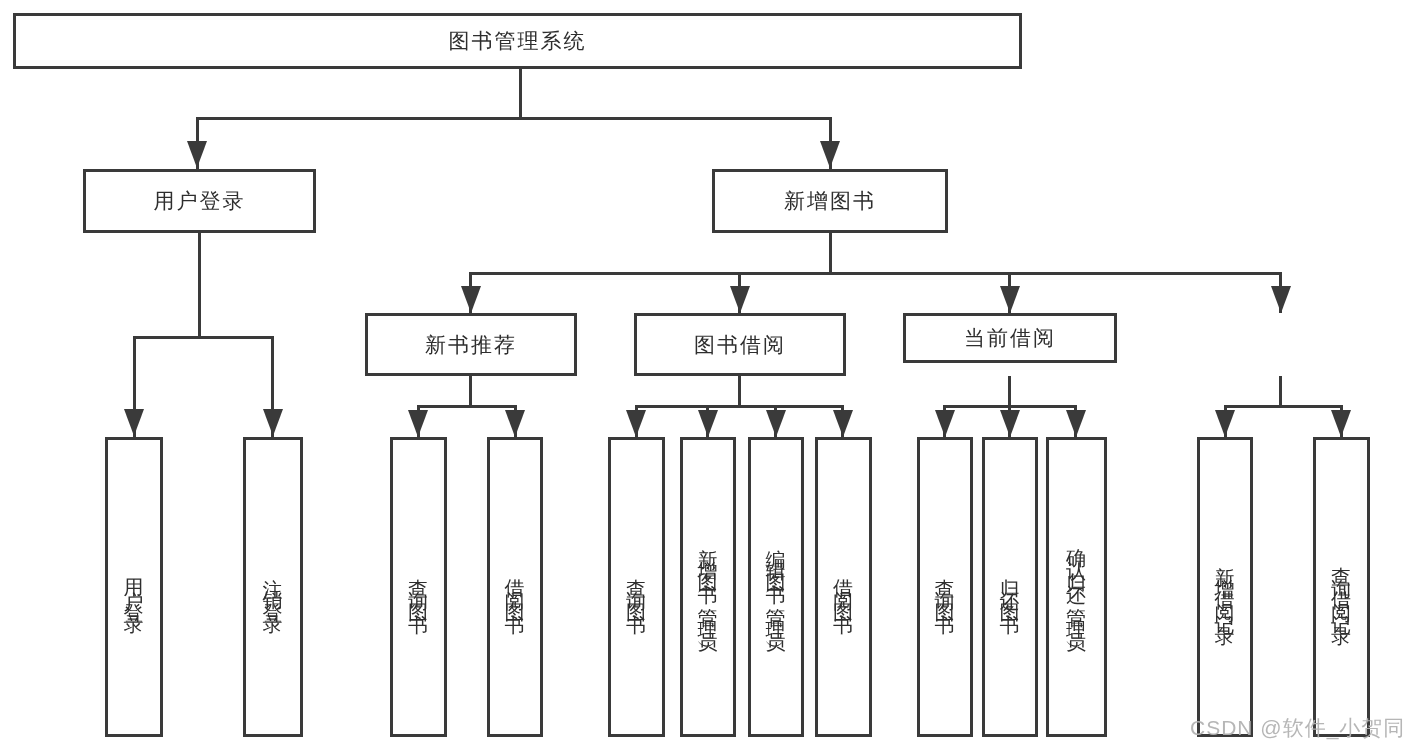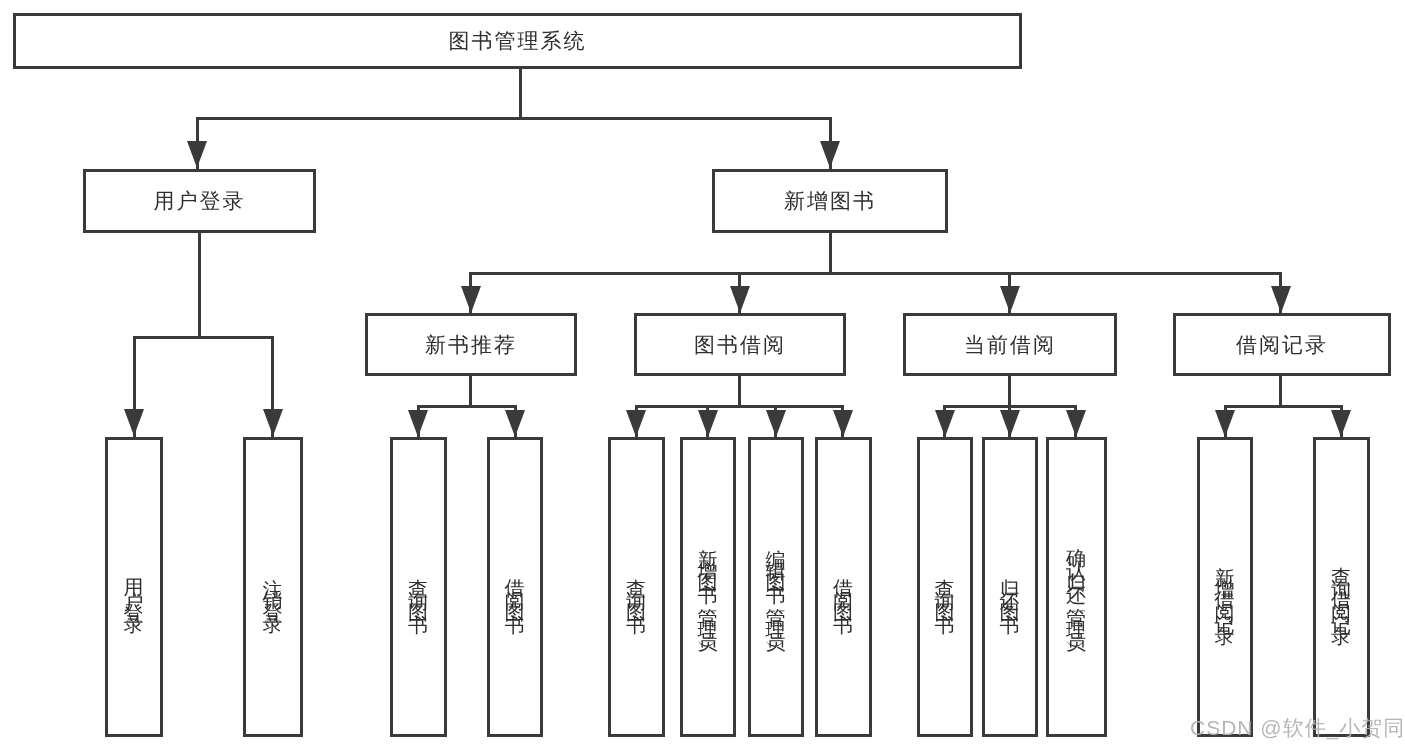--- a/index.html
+++ b/index.html
@@ -80,22 +80,21 @@
   <div class="ar" style="left:461px;top:286px"></div>
   <div class="vl" style="left:738px;top:272px;height:41px"></div>
   <div class="ar" style="left:730px;top:286px"></div>
   <div class="vl" style="left:1008px;top:272px;height:41px"></div>
   <div class="ar" style="left:1000px;top:286px"></div>
   <div class="vl" style="left:1279px;top:272px;height:41px"></div>
   <div class="ar" style="left:1271px;top:286px"></div>
 
   <div class="node" style="left:634px;top:313px;width:212px;height:63px">图书借阅</div>
   <div class="node" style="left:365px;top:313px;width:212px;height:63px">新书推荐</div>
-  <div class="node" style="left:903px;top:313px;width:214px;height:63px">当前借阅</div>
-  <div class="node" style="left:1173px;top:313px;width:218px;height:63px">借阅记录</div>
+  <div class="node" style="left:903px;top:313px;width:214px;height:50px">当前借阅</div>
 
   <div class="vl" style="left:469px;top:376px;height:29px"></div>
   <div class="hl" style="left:417px;top:405px;width:100px"></div>
   <div class="vl" style="left:417px;top:405px;height:32px"></div>
   <div class="ar" style="left:408px;top:410px"></div>
   <div class="vl" style="left:514px;top:405px;height:32px"></div>
   <div class="ar" style="left:505px;top:410px"></div>
 
   <div class="vl" style="left:738px;top:376px;height:29px"></div>
   <div class="hl" style="left:635px;top:405px;width:209px"></div>

